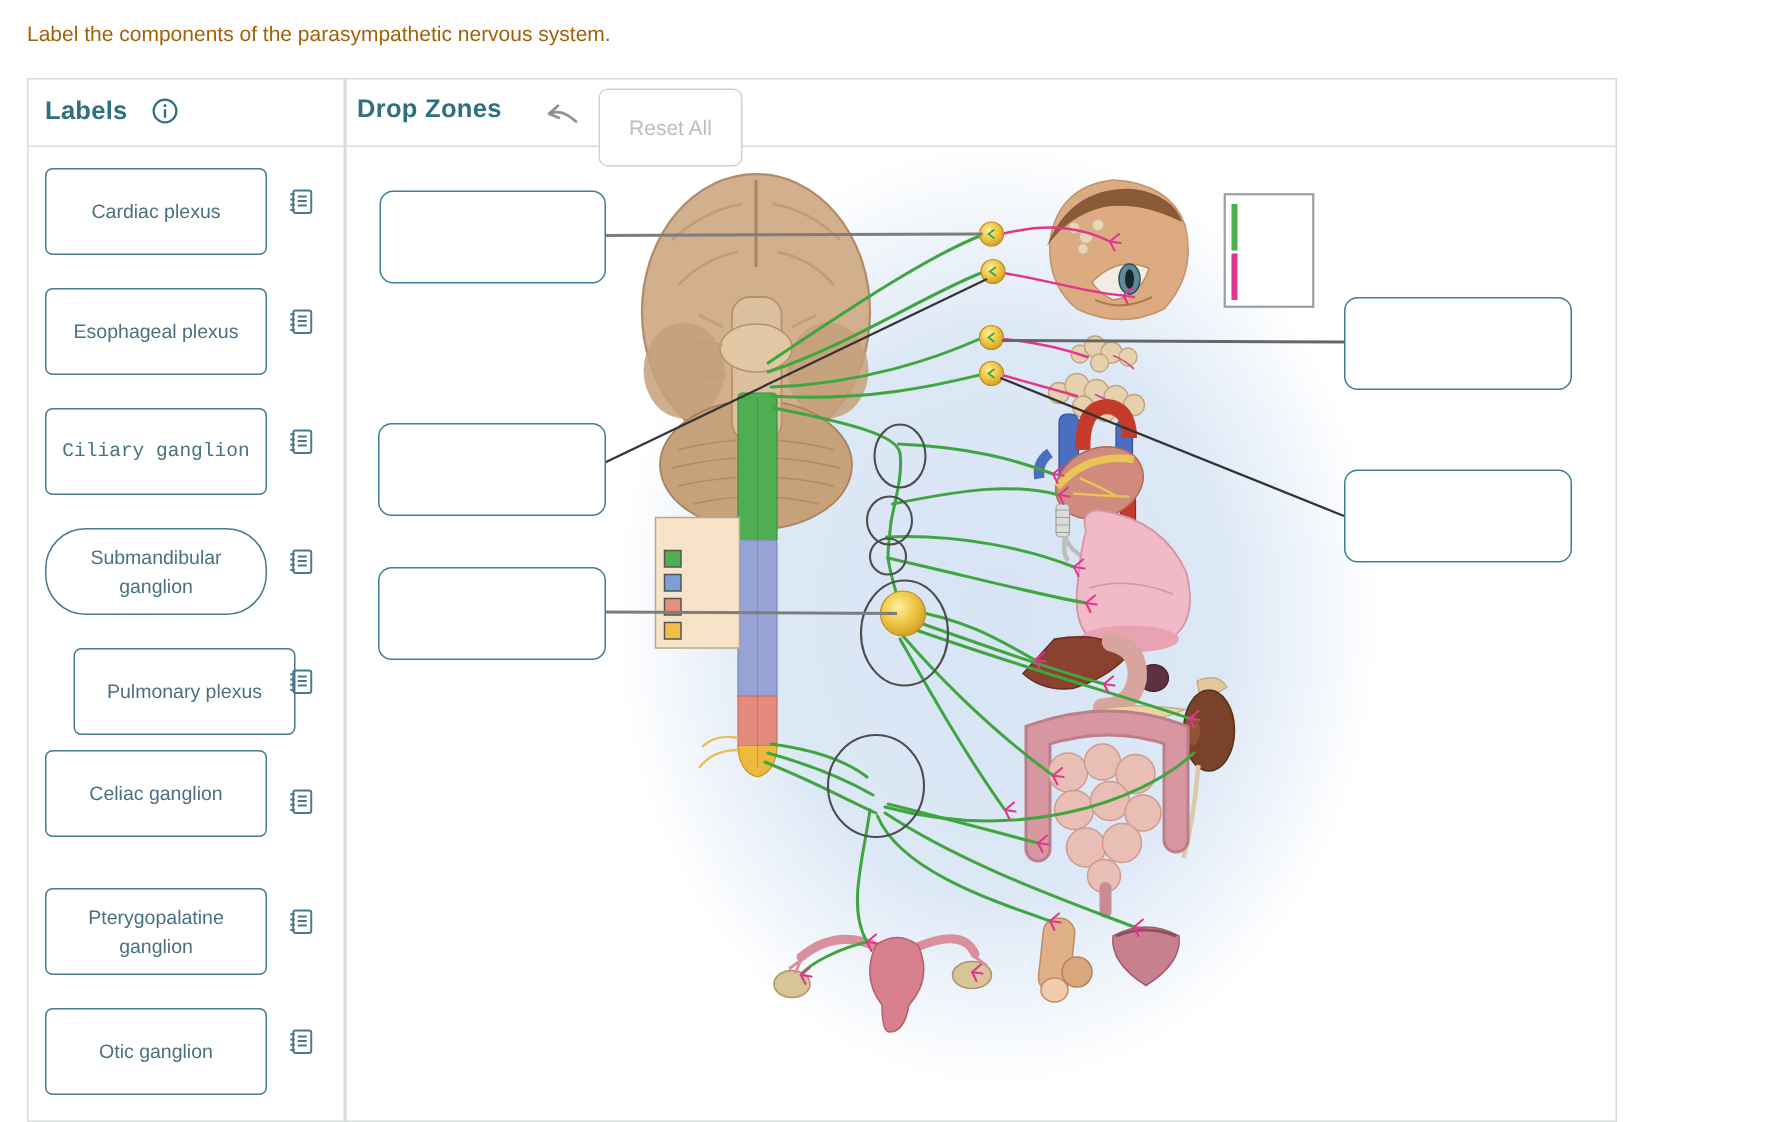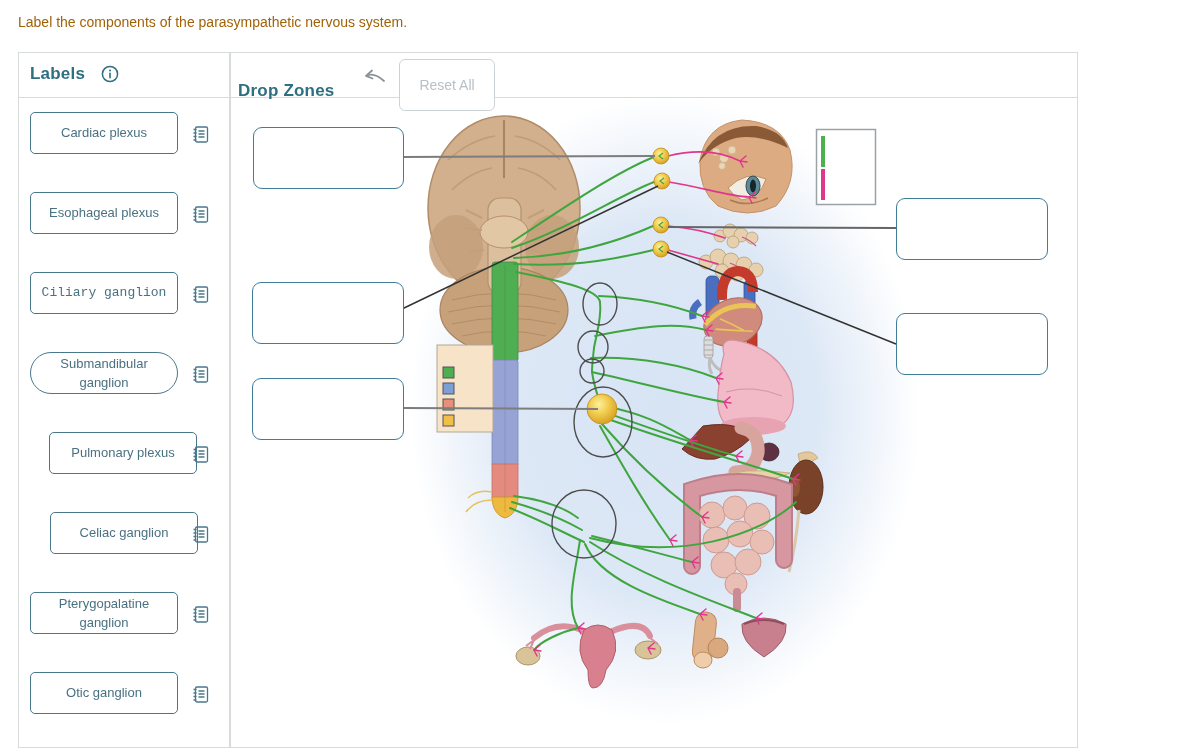--- a/index.html
+++ b/index.html
@@ -1,21 +1,21 @@
 <!DOCTYPE html>
 <html><head>
 <meta charset="utf-8">
 <style>
   html,body{margin:0;padding:0;}
   body{width:1178px;height:748px;background:#fff;font-family:"Liberation Sans",sans-serif;overflow:hidden;position:relative;}
   .instruction{position:absolute;left:18px;top:14px;font-size:14px;color:#a16207;}
   .panel{position:absolute;background:#fff;border:1px solid #d8dbdc;box-sizing:border-box;}
   .hdr-line{position:absolute;border-top:1px solid #d8dbdc;height:0;}
   .title{position:absolute;font-size:17px;font-weight:bold;color:#2e6f80;letter-spacing:.2px;}
-  .chip{position:absolute;width:148px;height:42px;border:1px solid #48788c;border-radius:5px;background:#fff;
+  .chip{position:absolute;width:148px;height:58px;border:1px solid #48788c;border-radius:5px;background:#fff;
         display:flex;align-items:center;justify-content:center;text-align:center;color:#4a7181;
         font-size:13px;line-height:1.5;padding:2px 9px;box-sizing:border-box;cursor:grab;z-index:6;}
   .note-icon{position:absolute;width:19px;height:19px;z-index:6;cursor:pointer;}
   .zone{position:absolute;width:150px;height:60px;border:1.6px solid #3f7e96;border-radius:9px;background:#fff;z-index:5;}
   .reset-btn{position:absolute;left:399px;top:59px;width:96px;height:52px;border:1px solid #ccd3d7;border-radius:6px;
              background:#fff;color:#b7c0c6;font-size:14px;font-family:"Liberation Sans",sans-serif;cursor:pointer;z-index:7;}
   .info-icon{position:absolute;left:101px;top:65px;width:18px;height:18px;cursor:pointer;z-index:7;}
   .undo-icon{position:absolute;left:361px;top:66px;width:26px;height:20px;cursor:pointer;z-index:7;}
   .diagram-svg{position:absolute;left:230px;top:98px;z-index:2;}
 </style>
@@ -31,21 +31,21 @@
   <div class="hdr-line" style="left:19px;top:97px;width:210px;"></div>
   <div class="hdr-line" style="left:231px;top:97px;width:846px;"></div>
 
   <div class="title" style="left:30px;top:64px;">Labels</div>
   <svg class="info-icon" viewBox="0 0 18 18">
     <circle cx="9" cy="9" r="7.6" fill="none" stroke="#2e6f80" stroke-width="1.5"></circle>
     <circle cx="9" cy="5.4" r="1" fill="#2e6f80"></circle>
     <rect x="8.2" y="7.6" width="1.6" height="6" rx="0.8" fill="#2e6f80"></rect>
   </svg>
 
-  <div class="title" style="left:238px;top:81px;">Drop Zones</div>
+  <div class="title" style="left:238px;top:63px;">Drop Zones</div>
   <svg class="undo-icon" viewBox="0 0 26 20">
     <path d="M23 15 C16 8.5 11 7.5 6 9.5" fill="none" stroke="#8a9298" stroke-width="1.8" stroke-linecap="round"></path>
     <path d="M11 4.5 L5 9.8 L11.5 12.5" fill="none" stroke="#8a9298" stroke-width="1.8" stroke-linecap="round" stroke-linejoin="round"></path>
   </svg>
   <button class="reset-btn">Reset All</button>
 
   <div class="chip" style="left:30px;top:112px;">
       <span>Cardiac plexus</span>
     </div>
   <div class="chip" style="left:30px;top:192px;">
@@ -53,21 +53,21 @@
     </div>
   <div class="chip" style="left:30px;top:272px;font-family:Liberation Mono, monospace;">
       <span>Ciliary ganglion</span>
     </div>
   <div class="chip" style="left:30px;top:352px;border-radius:27px;">
       <span>Submandibular ganglion</span>
     </div>
   <div class="chip" style="left:30px;top:432px;margin-left:19px;">
       <span>Pulmonary plexus</span>
     </div>
-  <div class="chip" style="left:30px;top:512px;margin-left:20px;">
+  <div class="chip" style="left:30px;top:500px;">
       <span>Celiac ganglion</span>
     </div>
   <div class="chip" style="left:30px;top:592px;">
       <span>Pterygopalatine ganglion</span>
     </div>
   <div class="chip" style="left:30px;top:672px;">
       <span>Otic ganglion</span>
     </div>
 
   <svg class="note-icon" style="left:191px;top:125px;" viewBox="0 0 19 19">

